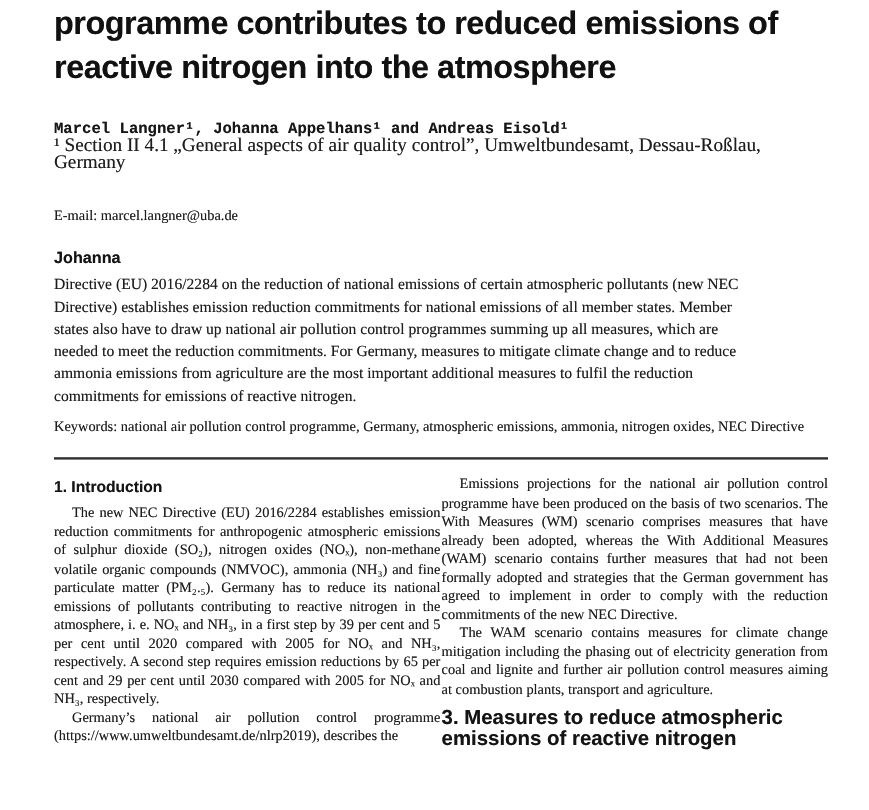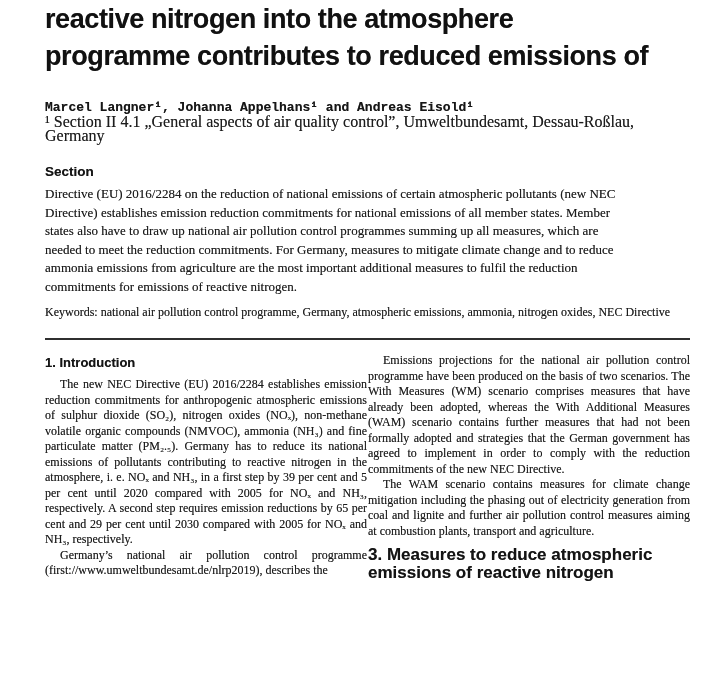--- a/index.html
+++ b/index.html
@@ -115,43 +115,44 @@
     text-align: left;
     color: #141414;
   }
 </style>
 </head>
 <body>
 
 <div class="page">
 
   <h1 class="title">
+    <span class="tl">programme contributes to reduced emissions of</span>
     <span class="tl">reactive nitrogen into the atmosphere</span>
-    <span class="tl">programme contributes to reduced emissions of</span>
   </h1>
 
   <div class="authors">Marcel Langner¹, Johanna Appelhans¹ and Andreas Eisold¹</div>
 
   <div class="affil">¹ Section II 4.1 „General aspects of air quality control”, Umweltbundesamt, Dessau-Roßlau, Germany</div>
 
+  <div class="email">E-mail: marcel.langner@uba.de</div>
 
-  <div class="abs-h">Section</div>
+  <div class="abs-h">Johanna</div>
 
   <p class="abs-b">Directive (EU) 2016/2284 on the reduction of national emissions of certain atmospheric pollutants (new NEC Directive) establishes emission reduction commitments for national emissions of all member states. Member states also have to draw up national air pollution control programmes summing up all measures, which are needed to meet the reduction commitments. For Germany, measures to mitigate climate change and to reduce ammonia emissions from agriculture are the most important additional measures to fulfil the reduction commitments for emissions of reactive nitrogen.</p>
 
   <p class="kw">Keywords: national air pollution control programme, Germany, atmospheric emissions, ammonia, nitrogen oxides, NEC Directive</p>
 
   <div class="rule"></div>
 
   <div class="cols">
 
     <div class="col">
       <div class="col-h">1. Introduction</div>
       <p>The new NEC Directive (EU) 2016/2284 establishes emission reduction commitments for anthropogenic atmospheric emissions of sulphur dioxide (SO₂), nitrogen oxides (NOₓ), non-methane volatile organic compounds (NMVOC), ammonia (NH₃) and fine particulate matter (PM₂.₅). Germany has to reduce its national emissions of pollutants contributing to reactive nitrogen in the atmosphere, i. e. NOₓ and NH₃, in a first step by 39 per cent and 5 per cent until 2020 compared with 2005 for NOₓ and NH₃, respectively. A second step requires emission reductions by 65 per cent and 29 per cent until 2030 compared with 2005 for NOₓ and NH₃, respectively.</p>
-      <p>Germany’s national air pollution control programme (first://www.umweltbundesamt.de/nlrp2019), describes the</p>
+      <p>Germany’s national air pollution control programme (https://www.umweltbundesamt.de/nlrp2019), describes the</p>
     </div>
 
     <div class="col">
       <p>Emissions projections for the national air pollution control programme have been produced on the basis of two scenarios. The With Measures (WM) scenario comprises measures that have already been adopted, whereas the With Additional Measures (WAM) scenario contains further measures that had not been formally adopted and strategies that the German government has agreed to implement in order to comply with the reduction commitments of the new NEC Directive.</p>
       <p>The WAM scenario contains measures for climate change mitigation including the phasing out of electricity generation from coal and lignite and further air pollution control measures aiming at combustion plants, transport and agriculture.</p>
       <div class="col-h3">3.  Measures to reduce atmospheric emissions of reactive nitrogen</div>
     </div>
 
   </div>
 

